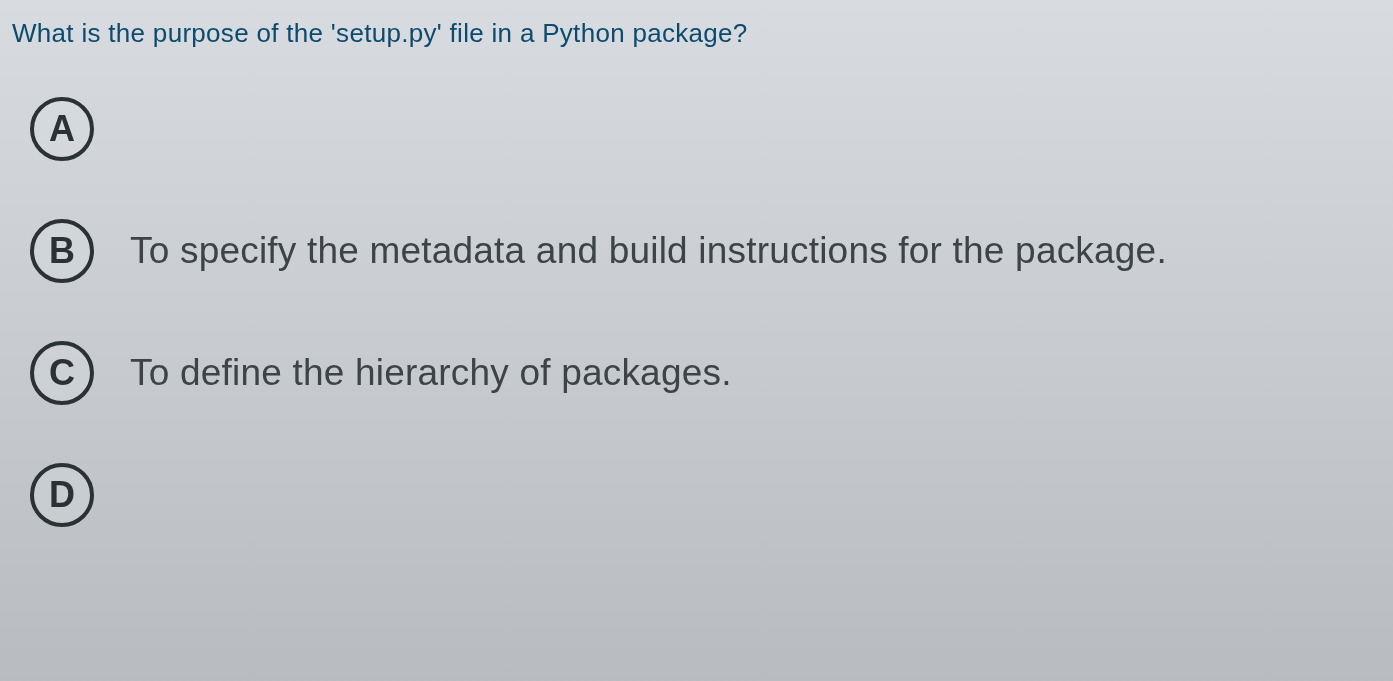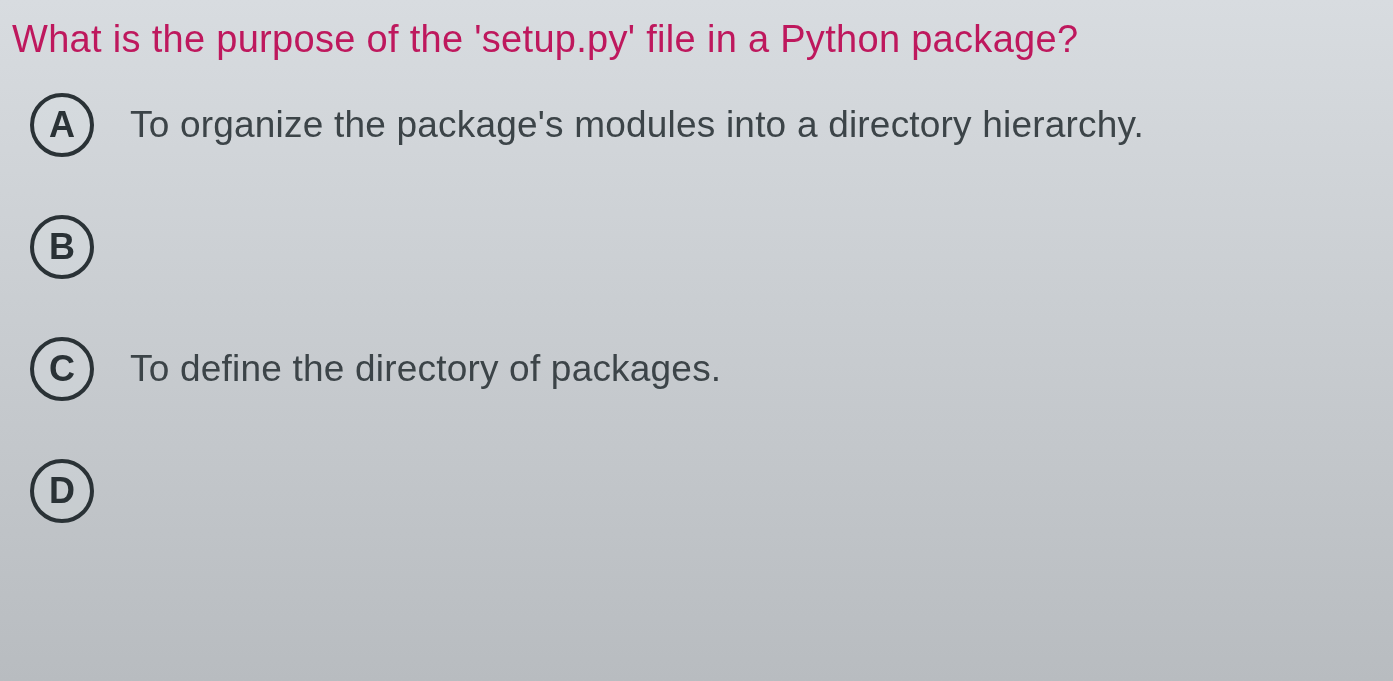--- a/index.html
+++ b/index.html
@@ -10,24 +10,24 @@
     body {
       width: 1393px;
       height: 681px;
       background: linear-gradient(to bottom, #d8dce0 0%, #c8ccd0 50%, #b8bcc0 100%);
       font-family: 'Segoe UI', Tahoma, Geneva, sans-serif;
       color: #3a4044;
       padding: 18px 12px;
       overflow: hidden;
     }
     .question {
-      font-size: 38px;
+      font-size: 26px;
       font-weight: 400;
-      color: #be185d;
-      margin-bottom: 32px;
+      color: #0c4a6e;
+      margin-bottom: 48px;
       letter-spacing: 0.3px;
     }
     .answer-row {
       display: flex;
       align-items: center;
       margin-bottom: 58px;
       padding-left: 18px;
     }
     .answer-letter {
       width: 64px;
@@ -51,27 +51,27 @@
       letter-spacing: 0.2px;
     }
   </style>
 </head>
 <body>
 
 <div class="question">What is the purpose of the 'setup.py' file in a Python package?</div>
 
 <div class="answer-row">
   <div class="answer-letter">A</div>
-  <div class="answer-text">To organize the package's modules into a directory hierarchy.</div>
 </div>
 
 <div class="answer-row">
   <div class="answer-letter">B</div>
+  <div class="answer-text">To specify the metadata and build instructions for the package.</div>
 </div>
 
 <div class="answer-row">
   <div class="answer-letter">C</div>
-  <div class="answer-text">To define the directory of packages.</div>
+  <div class="answer-text">To define the hierarchy of packages.</div>
 </div>
 
 <div class="answer-row">
   <div class="answer-letter">D</div>
 </div>
 
 </body></html>

